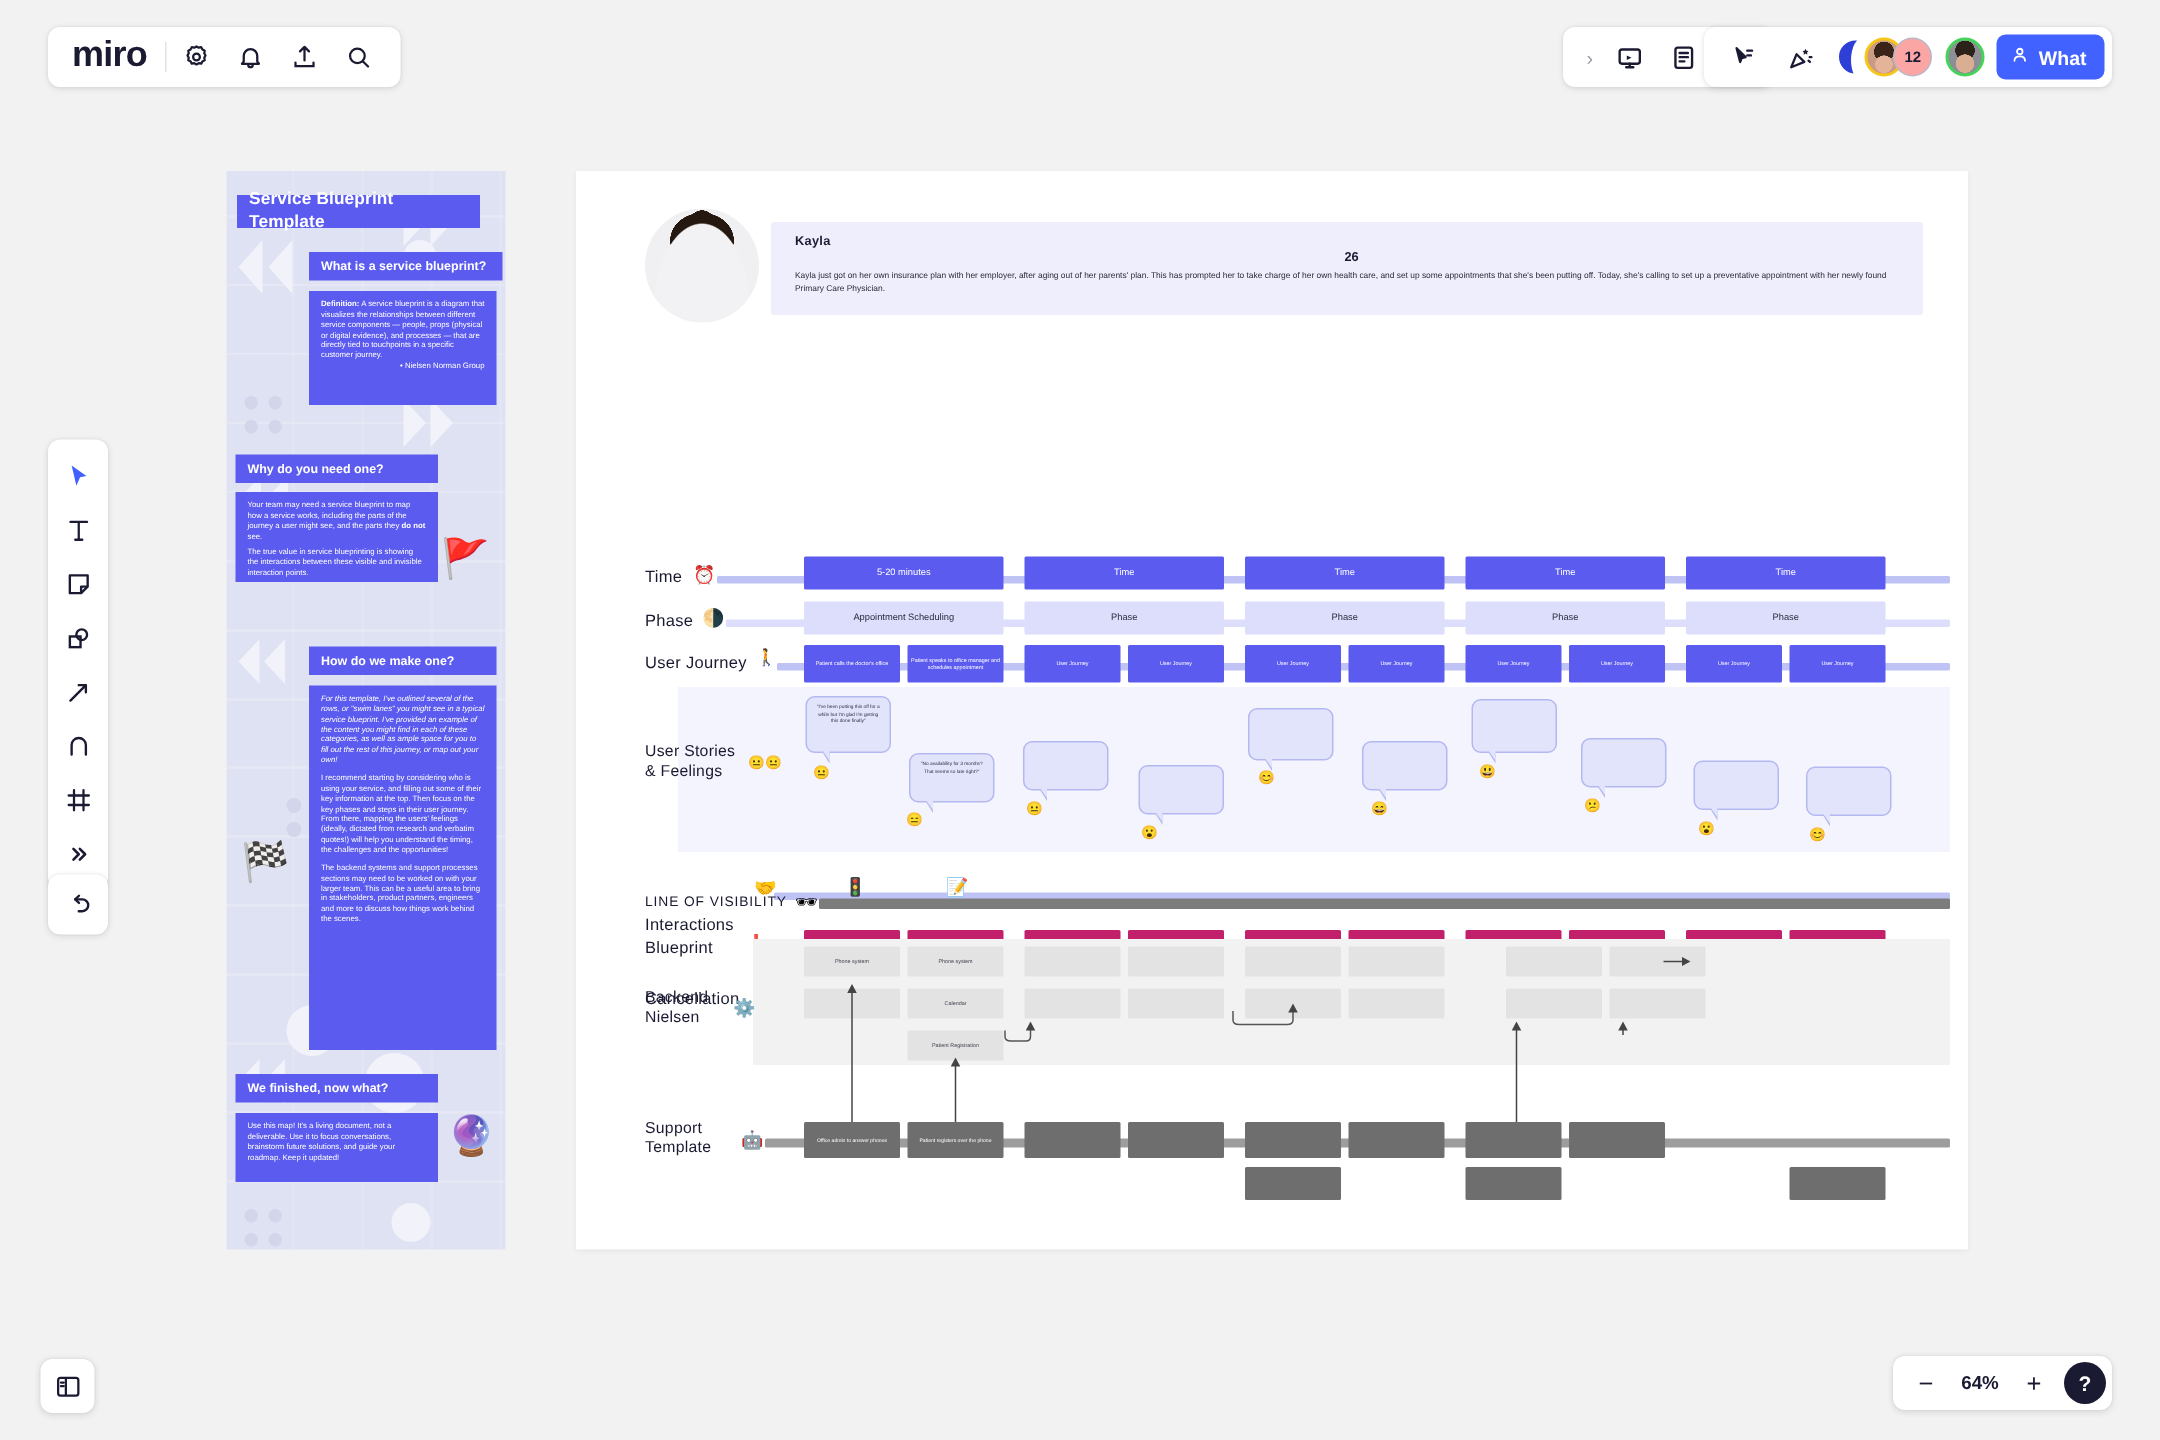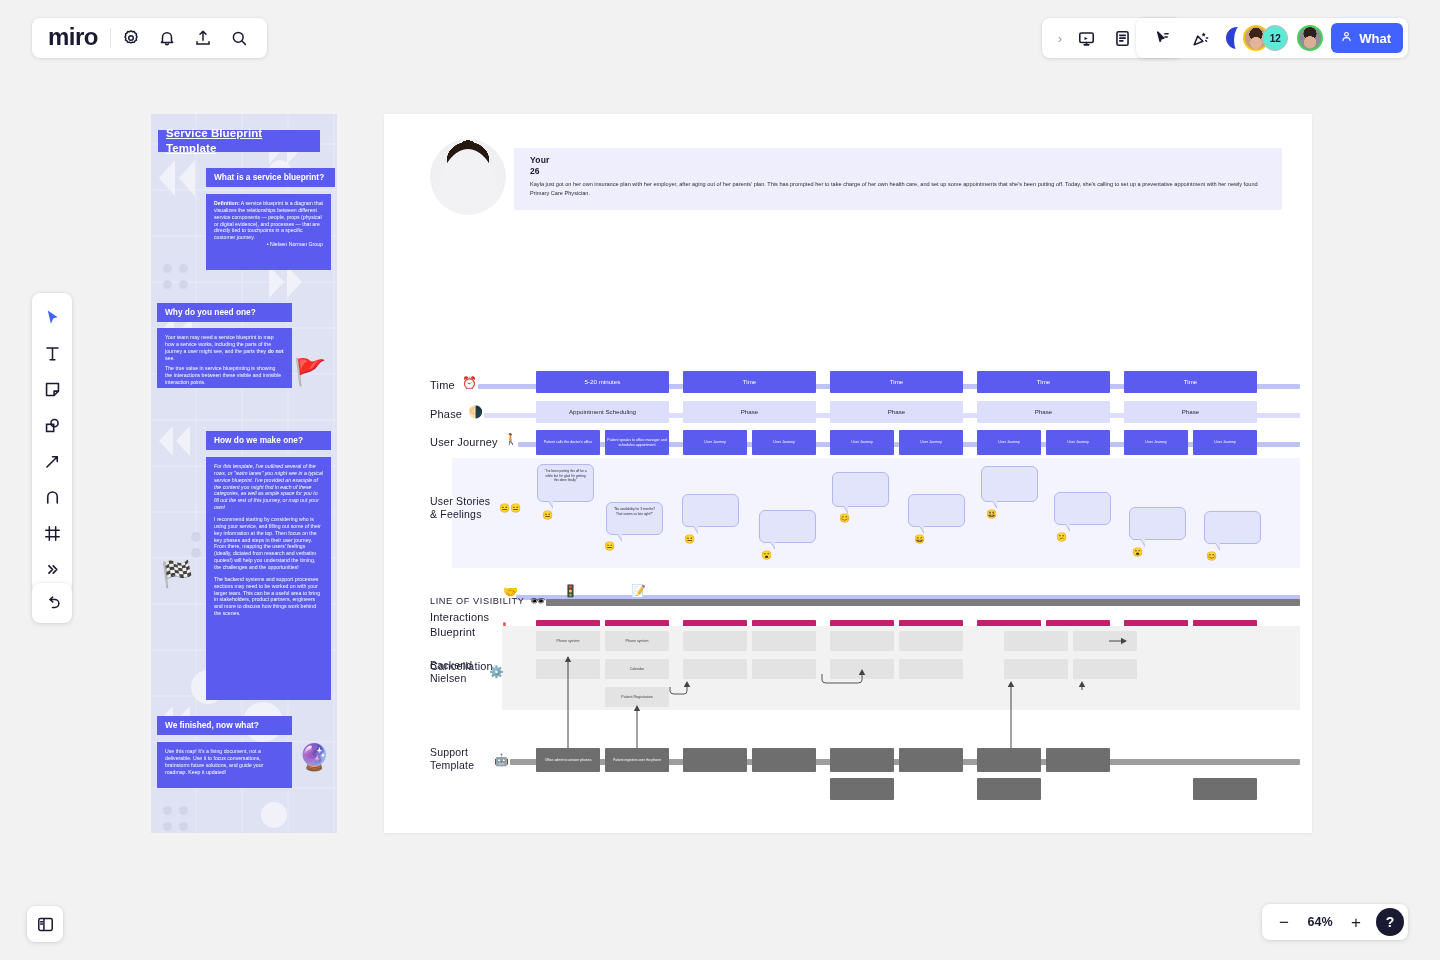--- a/index.html
+++ b/index.html
@@ -52,21 +52,21 @@
     display: flex; align-items: center; justify-content: center;
     font-size: 10px; font-weight: 700; color: #3b3b4f;
   }
   .av.blue { background: #2e3fd6; margin-left: 0; border-color:#fff;
     clip-path: polygon(0 0, 100% 0, 100% 100%, 0 100%); }
   .av.blue::after{
     content:""; position:absolute; right:-2px; top:-2px; width:16px;height:30px;
     background:#fff; border-radius:50% 0 0 50%;
   }
   .av.ring-yellow { border-color: #f5c518; }
-  .av.ring-grey  { background: #5eead4; border: 1.5px solid #b9b9c6; color:#1a1a32; font-weight:700; }
+  .av.ring-grey  { background: #fca5a5; border: 1.5px solid #b9b9c6; color:#1a1a32; font-weight:700; }
   .av.ring-green { border-color: #46d35a; }
   .av.photo1 { background:
       radial-gradient(circle at 50% 72%, #e3b39a 0 30%, transparent 31%),
       radial-gradient(circle at 50% 34%, #3a2418 0 36%, transparent 37%),
       #c99b85; }
   .av.photo2 { background:
       radial-gradient(circle at 50% 70%, #d9ae93 0 32%, transparent 33%),
       radial-gradient(circle at 50% 30%, #2d2219 0 34%, transparent 35%),
       #8e8e96; }
 
@@ -125,41 +125,41 @@
     position: absolute; left: 151px; top: 114px; width: 186px; height: 719px;
     background: #dfe2f3; overflow: hidden;
   }
   .info-bg { position:absolute; inset:0; opacity:.55; }
   .info-bg i { position: absolute; display:block; }
   .tri { width:0; height:0; }
   .ibox {
     position: absolute; background: #5b5bf0; color:#fff;
     padding: 6px 8px; line-height: 1.32; box-sizing: border-box;
   }
-  .ibox.title { font-size: 11.5px; font-weight: 700; letter-spacing:.1px;text-decoration:underline; }
+  .ibox.title { font-size: 11.5px; font-weight: 700; letter-spacing:.1px; }
   .ibox.head  { font-size: 8.3px;  font-weight: 700; }
   .ibox.body  { font-size: 5.2px;  font-weight: 400; }
   .ibox.body b { font-weight: 700; }
   .ibox.body .rt { display:block; text-align:right; }
   .ibox.body i { font-style: italic; }
   .sticker { position:absolute; font-size: 26px; line-height:1; }
 
   
   .frame {
     position: absolute; left: 384px; top: 114px; width: 928px; height: 719px;
     background: #fff; box-shadow: 0 1px 3px rgba(0,0,0,.06);
   }
 
   .persona {
     position: absolute; left: 130px; top: 34px; width: 768px; height: 62px;
     background: #eeeefc; border-radius: 2px;
   }
   .persona-txt { position:absolute; left: 16px; top: 7px; right: 10px; color: #1a1a32; }
   .p-name { font-size: 8.5px; font-weight: 700; letter-spacing:.2px; }
-  .p-age  { font-size: 8.5px; font-weight: 700; margin-top: 1px; }
+  .p-age  { font-size: 8.5px; font-weight: 700; margin-top: 1px; text-align: center; }
   .p-desc { font-size: 5.6px; line-height: 1.6; margin-top: 4px; color:#2b2b3d; }
   .avatar-big {
     position: absolute; left: 46px; top: 25px; width: 76px; height: 76px;
     border-radius: 50%; overflow:hidden;
     background:
       radial-gradient(ellipse at 50% 92%, #f2f2f4 0 60%, transparent 61%),
       radial-gradient(ellipse 26px 30px at 50% 60%, #e8b89c 0 98%, transparent 99%),
       radial-gradient(ellipse 22px 19px at 50% 28%, #241810 0 96%, transparent 97%),
       radial-gradient(circle 9px at 50% 13%, #241810 0 96%, transparent 97%),
       #f0f0f2;
@@ -440,21 +440,21 @@
 
   <div class="ibox head" style="left:6px;top:602px;width:135px;height:19px;display:flex;align-items:center;">We finished, now what?</div>
   <div class="ibox body" style="left:6px;top:628px;width:135px;height:46px;">Use this map! It's a living document, not a deliverable. Use it to focus conversations, brainstorm future solutions, and guide your roadmap. Keep it updated!</div>
   <div class="sticker" style="left:147px;top:630px;">🔮</div>
 </div>
 
 <div class="frame">
 
   <div class="persona">
     <div class="persona-txt">
-      <div class="p-name">Your</div>
+      <div class="p-name">Kayla</div>
       <div class="p-age">26</div>
       <div class="p-desc">Kayla just got on her own insurance plan with her employer, after aging out of her parents' plan. This has prompted her to take charge of her own health care, and set up some appointments that she's been putting off. Today, she's calling to set up a preventative appointment with her newly found Primary Care Physician.</div>
     </div>
   </div>
   <div class="avatar-big"></div>
 
   <div class="rowlabel" style="left:46px;top:265px;font-size:11px;">Time</div>
   <div class="rowicon" style="left:78px;top:263px;">⏰</div>
   <div class="track lav" style="left:94px;top:270px;width:822px;"></div>
   <div class="cell time" style="left:152px;top:257px;width:133px;height:22px;">5-20 minutes</div>

